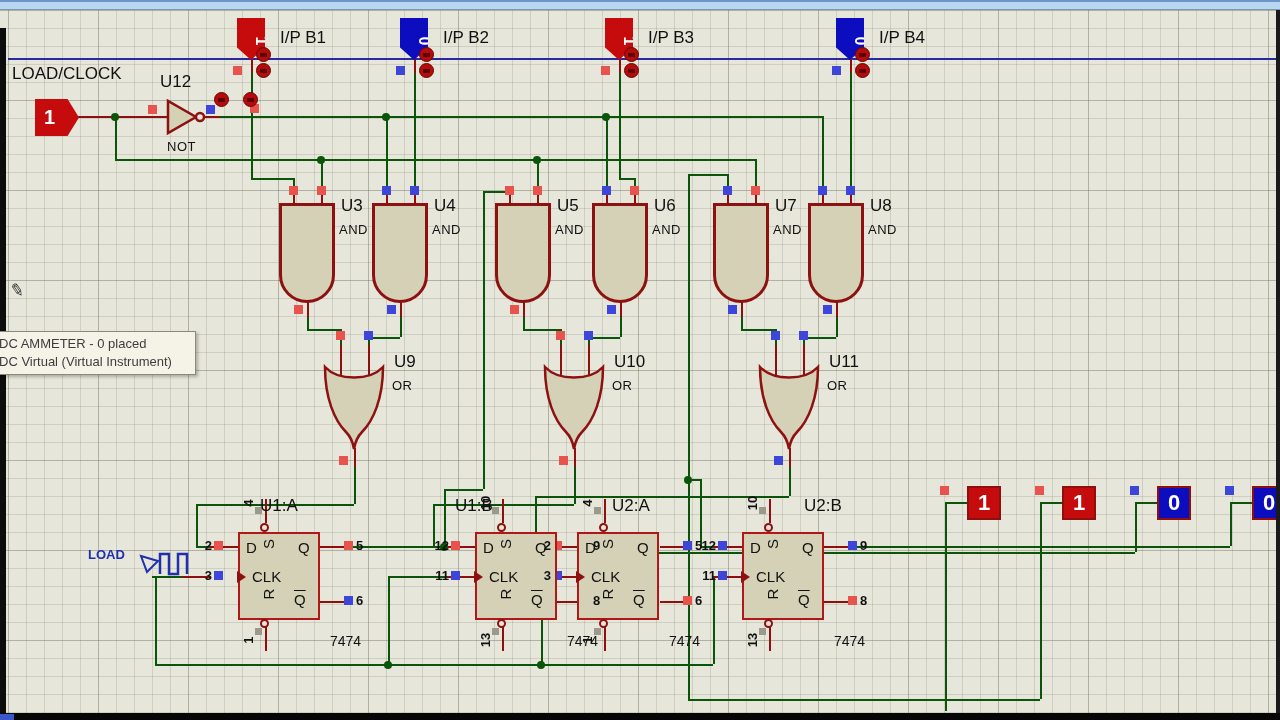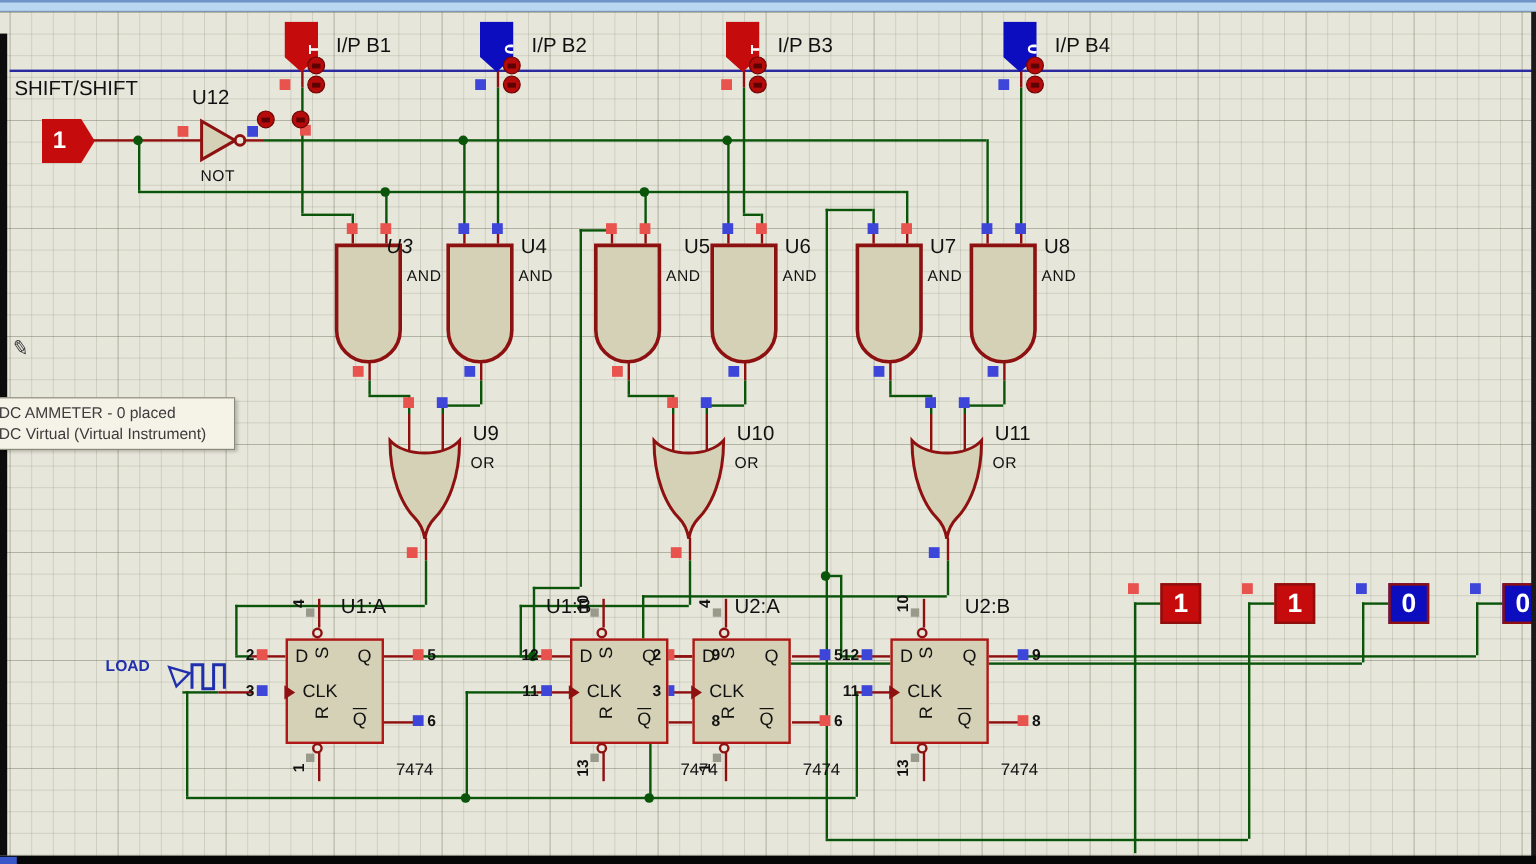--- a/index.html
+++ b/index.html
@@ -51,21 +51,21 @@
   .p7474{position:absolute;font-size:14px;color:#111;z-index:5;}
   svg{position:absolute;overflow:visible;z-index:4;}
 </style>
 </head>
 <body>
 
 <div id="stage">
   <div id="topbar"></div>
   <div id="blueline"></div>
 
-  <div id="loadshift">SHIFT/SHIFT</div>
+  <div id="loadshift">LOAD/CLOCK</div>
   <div id="clocklabel">LOAD</div>
 
   <svg style="left:138px;top:548px;" width="58" height="32" viewBox="0 0 58 32">
     <path d="M3,8 L20,13 L9,24 Z" fill="none" stroke="#1f2fae" stroke-width="2"></path>
     <path d="M22,26 L22,6 L31,6 L31,26 L40,26 L40,6 L49,6 L49,26" fill="none" stroke="#1f2fae" stroke-width="2.5"></path>
   </svg>
 
   <div id="pencil">✎</div>
 
   <div id="tooltip">
@@ -268,33 +268,33 @@
       <div class="circbtn" style="left: 855px; top: 63px;">
         <i></i>
       </div>
       <svg width="40" height="38" style="left: 166px; top: 99px;">
         <polygon points="2,2 2,34 30,18" fill="#d4d1b6" stroke="#8e1111" stroke-width="2.5"></polygon>
                    <circle cx="34" cy="18" r="4" fill="#e6e6da" stroke="#8e1111" stroke-width="2.5"></circle>
       </svg>
       <div class="reflabel" style="left: 160px; top: 72px;">U12</div>
       <div class="typelabel" style="left: 167px; top: 139px;">NOT</div>
       <div class="gate-and" style="left: 279px; top: 203px; background: rgb(212, 209, 182);"></div>
-      <div class="reflabel" style="left: 322px; top: 196px; font-style: italic;">U3</div>
+      <div class="reflabel" style="left: 341px; top: 196px;">U3</div>
       <div class="typelabel" style="left: 339px; top: 222px;">AND</div>
       <div class="sq" style="left: 289px; top: 186px; background: rgb(232, 83, 78);"></div>
       <div class="sq" style="left: 317px; top: 186px; background: rgb(232, 83, 78);"></div>
       <div class="sq" style="left: 294px; top: 305px; background: rgb(232, 83, 78);"></div>
       <div class="gate-and" style="left: 372px; top: 203px; background: rgb(212, 209, 182);"></div>
       <div class="reflabel" style="left: 434px; top: 196px;">U4</div>
       <div class="typelabel" style="left: 432px; top: 222px;">AND</div>
       <div class="sq" style="left: 382px; top: 186px; background: rgb(61, 70, 216);"></div>
       <div class="sq" style="left: 410px; top: 186px; background: rgb(61, 70, 216);"></div>
       <div class="sq" style="left: 387px; top: 305px; background: rgb(61, 70, 216);"></div>
       <div class="gate-and" style="left: 495px; top: 203px; background: rgb(212, 209, 182);"></div>
-      <div class="reflabel" style="left: 557px; top: 196px; margin-left: 13px;">U5</div>
+      <div class="reflabel" style="left: 557px; top: 196px;">U5</div>
       <div class="typelabel" style="left: 555px; top: 222px;">AND</div>
       <div class="sq" style="left: 505px; top: 186px; background: rgb(232, 83, 78);"></div>
       <div class="sq" style="left: 533px; top: 186px; background: rgb(232, 83, 78);"></div>
       <div class="sq" style="left: 510px; top: 305px; background: rgb(232, 83, 78);"></div>
       <div class="gate-and" style="left: 592px; top: 203px; background: rgb(212, 209, 182);"></div>
       <div class="reflabel" style="left: 654px; top: 196px;">U6</div>
       <div class="typelabel" style="left: 652px; top: 222px;">AND</div>
       <div class="sq" style="left: 602px; top: 186px; background: rgb(61, 70, 216);"></div>
       <div class="sq" style="left: 630px; top: 186px; background: rgb(232, 83, 78);"></div>
       <div class="sq" style="left: 607px; top: 305px; background: rgb(61, 70, 216);"></div>
@@ -328,21 +328,21 @@
       <div class="sq" style="left: 559px; top: 456px; background: rgb(232, 83, 78);"></div>
       <svg width="64" height="88" style="left: 757px; top: 363px;">
         <path d="M3,4 C 16,18 48,18 61,4 C 61,36 51,58 40,69 C 35,74 33,80 32,86 C 31,80 29,74 24,69 C 13,58 3,36 3,4 Z" fill="#d4d1b6" stroke="#8e1111" stroke-width="2.5"></path>
       </svg>
       <div class="reflabel" style="left: 829px; top: 352px;">U11</div>
       <div class="typelabel" style="left: 827px; top: 378px;">OR</div>
       <div class="sq" style="left: 771px; top: 331px; background: rgb(61, 70, 216);"></div>
       <div class="sq" style="left: 799px; top: 331px; background: rgb(61, 70, 216);"></div>
       <div class="sq" style="left: 774px; top: 456px; background: rgb(61, 70, 216);"></div>
       <div class="ffbody" style="left: 238px; top: 532px; background: rgb(212, 209, 182);"></div>
-      <div class="reflabel" style="left: 284px; top: 496px;">U1:A</div>
+      <div class="reflabel" style="left: 260px; top: 496px;">U1:A</div>
       <div class="p7474" style="left: 330px; top: 633px;">7474</div>
       <div class="fftext" style="left: 246px; top: 539px;">D</div>
       <div class="fftext" style="left: 252px; top: 568px;">CLK</div>
       <div class="ffside" style="left: 260px; top: 536px;">S</div>
       <div class="ffside" style="left: 260px; top: 586px;">R</div>
       <div class="fftext" style="left: 298px; top: 539px;">Q</div>
       <div class="fftext" style="left: 294px; top: 591px;"><span class="ov">Q</span></div>
       <div class="clktri" style="left: 237px; top: 571px;"></div>
       <div class="pinnum ra" style="left: 192px; top: 538px;">2</div>
       <div class="sq" style="left: 214px; top: 541px; background: rgb(232, 83, 78);"></div>

